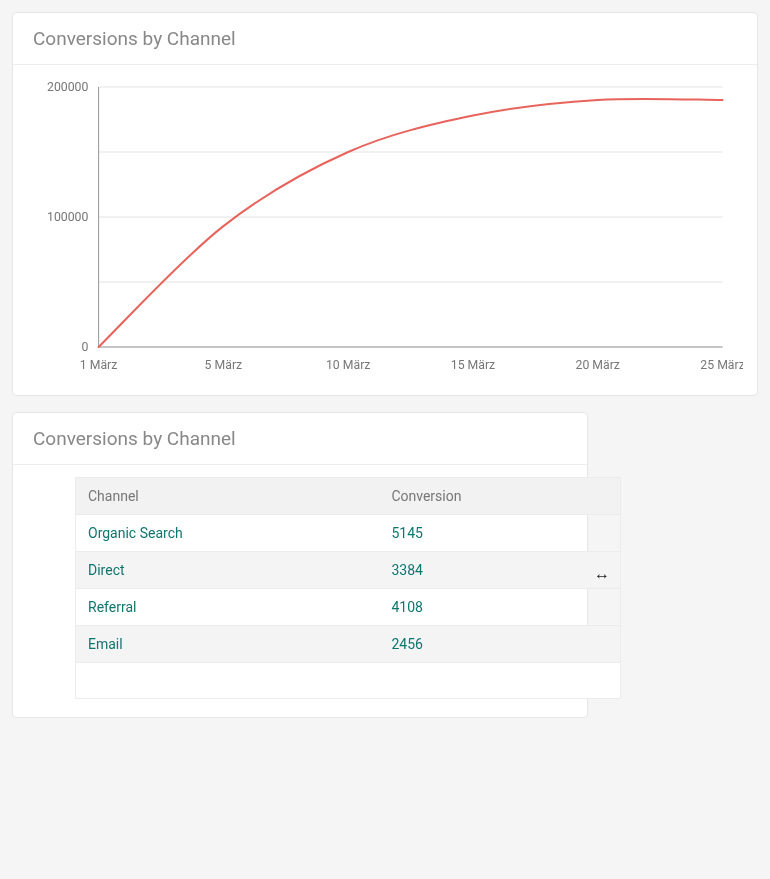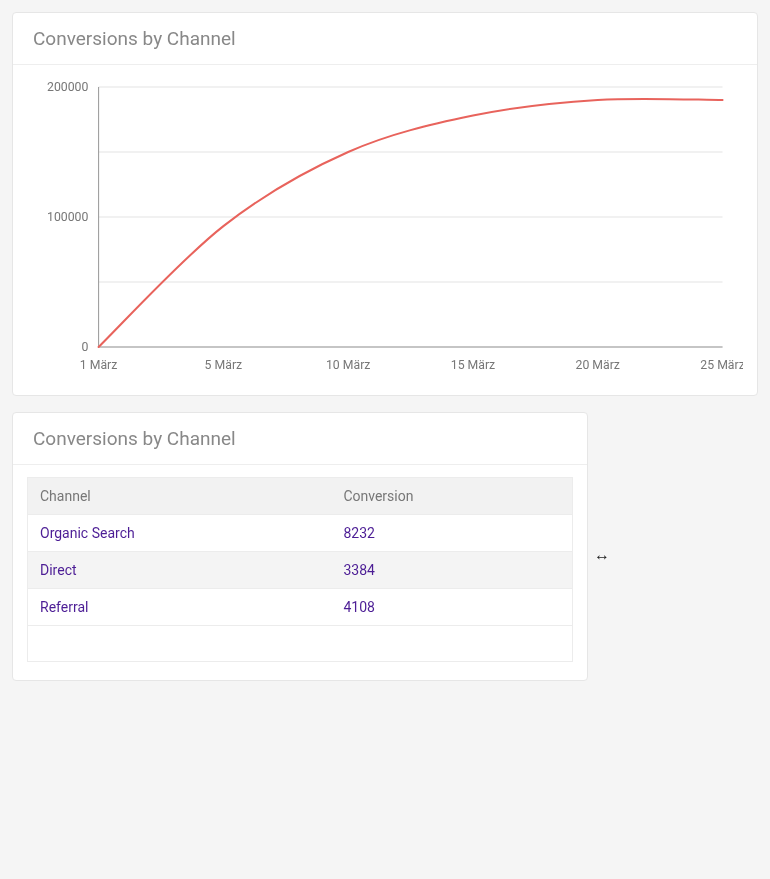--- a/index.html
+++ b/index.html
@@ -67,26 +67,27 @@
     padding-left: 6px;
     user-select: none;
     cursor: ew-resize;
   }
 
   table.data-table {
     width: 100%;
     border-collapse: collapse;
     border: 1px solid #ececec;
     font-size: 14px;
+    margin-left: 48px;
   }
   table.data-table th,
   table.data-table td {
     text-align: left;
     padding: 10px 12px;
-    color: #4c1d95;
+    color: #0f766e;
     font-weight: 400;
     border-bottom: 1px solid #ececec;
   }
   table.data-table th {
     background: #f2f2f2;
     color: #777;
   }
   table.data-table tbody tr:nth-child(even) td {
     background: #f4f4f4;
   }
@@ -132,29 +133,33 @@
       <table class="data-table">
         <thead>
           <tr>
             <th>Channel</th>
             <th>Conversion</th>
           </tr>
         </thead>
         <tbody id="table-body">
             <tr>
               <td>Organic Search</td>
-              <td>8232</td>
+              <td>5145</td>
             </tr>
             <tr>
               <td>Direct</td>
               <td>3384</td>
             </tr>
             <tr>
               <td>Referral</td>
               <td>4108</td>
+            </tr>
+            <tr>
+              <td>Email</td>
+              <td>2456</td>
             </tr>
           </tbody>
         <tfoot>
           <tr>
               <td colspan="2"></td>
             </tr>
         </tfoot>
       </table>
     </div>
   </div>

